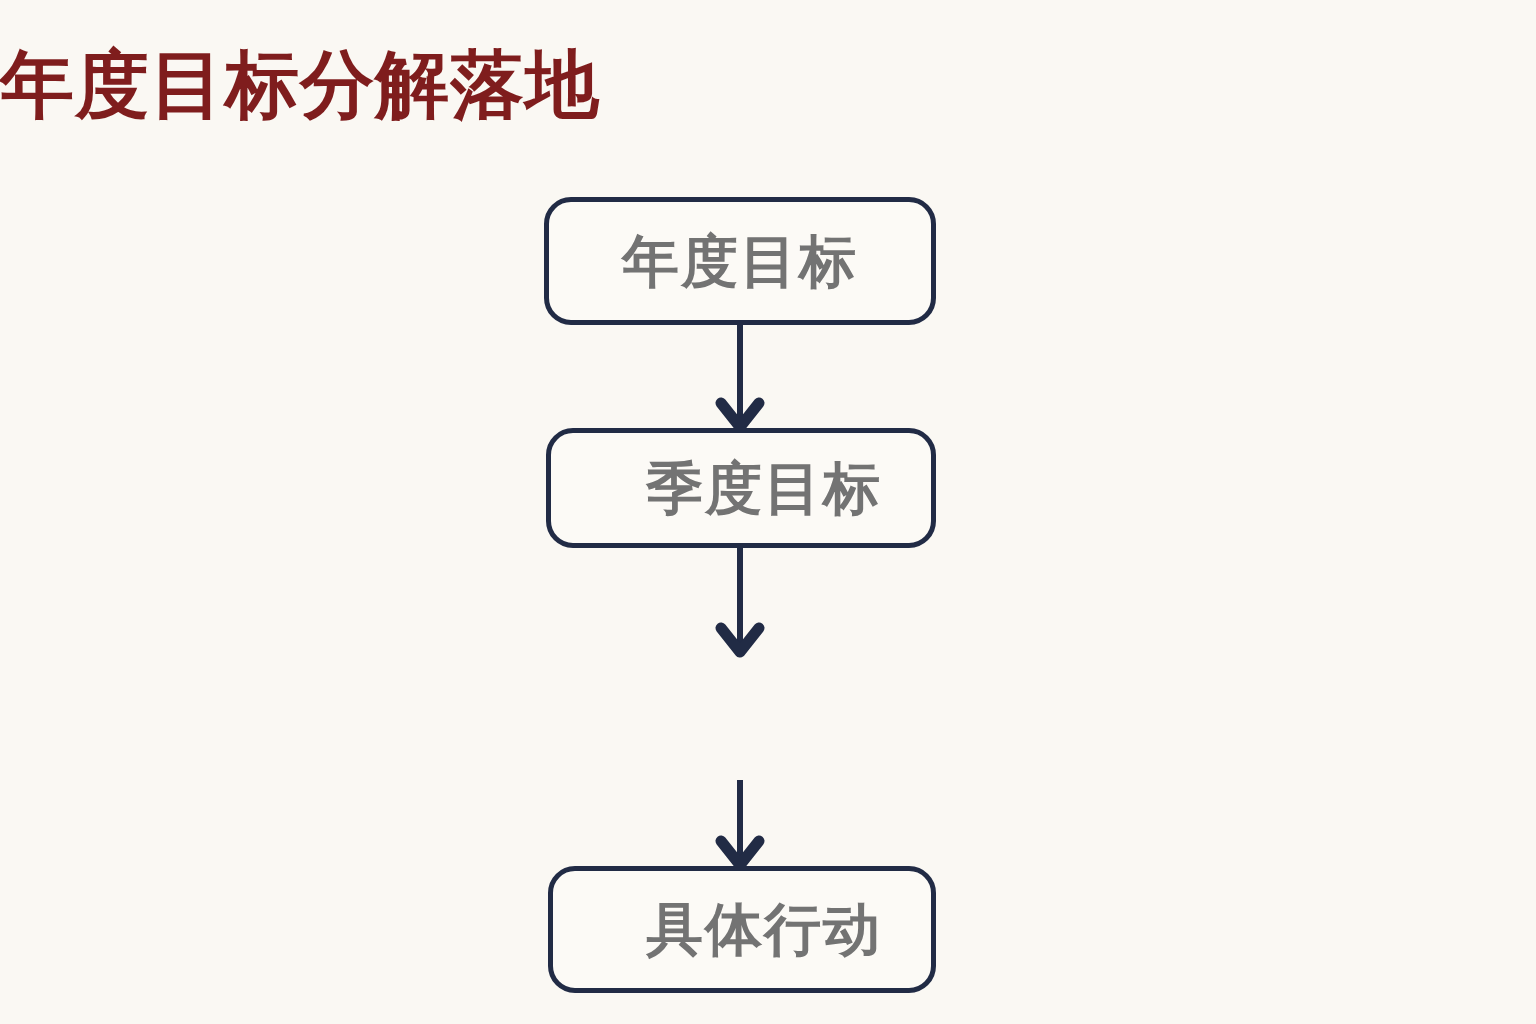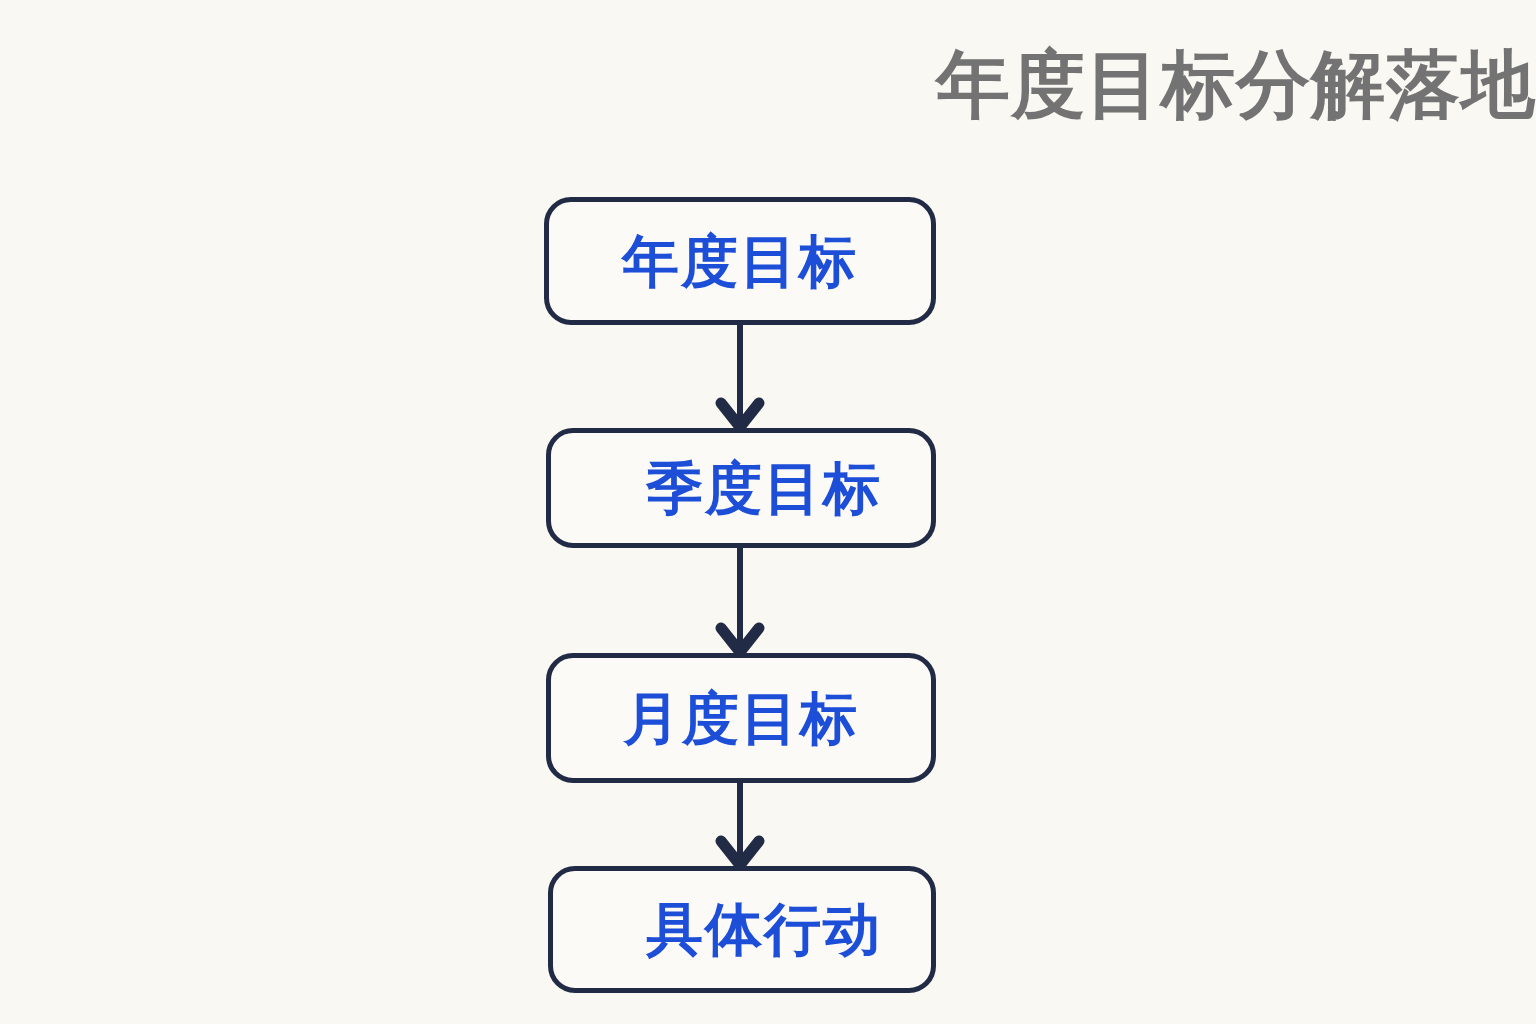--- a/index.html
+++ b/index.html
@@ -18,42 +18,42 @@
     position: relative;
     width: 1536px;
     height: 1024px;
     background: #faf8f3;
   }
   #flow-title {
     position: absolute;
     left: 0;
     top: 44px;
     width: 1536px;
-    text-align: right;
+    text-align: left;
     font-size: 74px;
     font-weight: bold;
-    color: #737373;
+    color: #7f1d1d;
     letter-spacing: 1px;
     line-height: 1.1;
     white-space: nowrap;
   }
   .node-box {
     position: absolute;
     box-sizing: border-box;
     background: #fcfaf6;
     border: 5px solid #212b45;
     border-radius: 27px;
     display: flex;
     align-items: center;
     justify-content: center;
   }
   .node-label {
     font-size: 57px;
     font-weight: bold;
-    color: #1d4ed8;
+    color: #737373;
     letter-spacing: 2px;
     line-height: 1;
     white-space: nowrap;
   }
   .connector {
     position: absolute;
     overflow: visible;
   }
 </style>
 </head>
@@ -78,23 +78,20 @@
     <span class="node-label">季度目标</span>
   </div>
 
   <svg class="connector" id="edge-2" xmlns="http://www.w3.org/2000/svg" width="52" height="105" viewBox="0 0 52 105" style="left: 714px; top: 548px;">
     <g stroke="#212b45" fill="none" stroke-width="6" stroke-linecap="square">
       <line class="edge-shaft" x1="26" y1="0" x2="26" y2="105"></line>
       <polyline class="edge-head" points="7,80 26,104 45,80" stroke-width="11" stroke-linecap="round" stroke-linejoin="round"></polyline>
     </g>
   </svg>
 
-  <div class="node-box" id="node-monthly" style="left: 546px; top: 653px; width: 390px; height: 130px;">
-    <span class="node-label">月度目标</span>
-  </div>
 
   <svg class="connector" id="edge-3" xmlns="http://www.w3.org/2000/svg" width="52" height="83" viewBox="0 0 52 83" style="left: 714px; top: 783px;">
     <g stroke="#212b45" fill="none" stroke-width="6" stroke-linecap="square">
       <line class="edge-shaft" x1="26" y1="0" x2="26" y2="83"></line>
       <polyline class="edge-head" points="7,58 26,82 45,58" stroke-width="11" stroke-linecap="round" stroke-linejoin="round"></polyline>
     </g>
   </svg>
 
   <div class="node-box" id="node-actions" style="left: 548px; top: 866px; width: 388px; height: 127px; padding-left: 44px;">
     <span class="node-label">具体行动</span>

